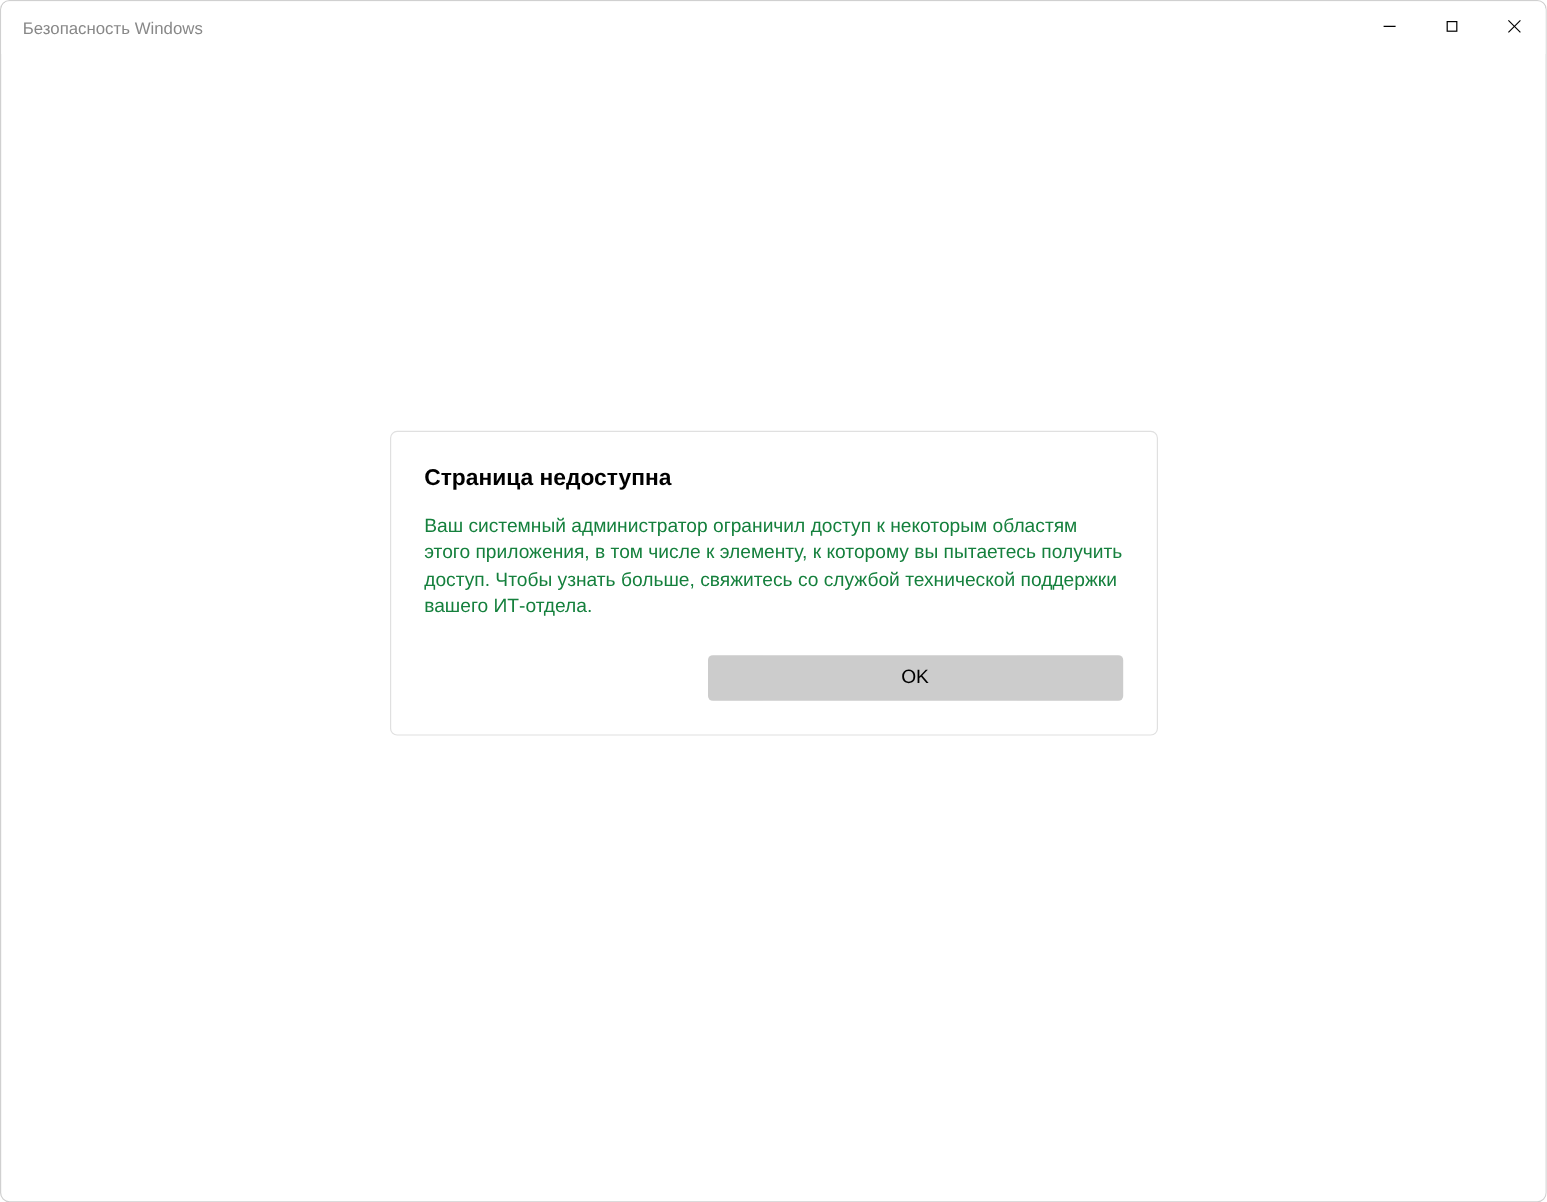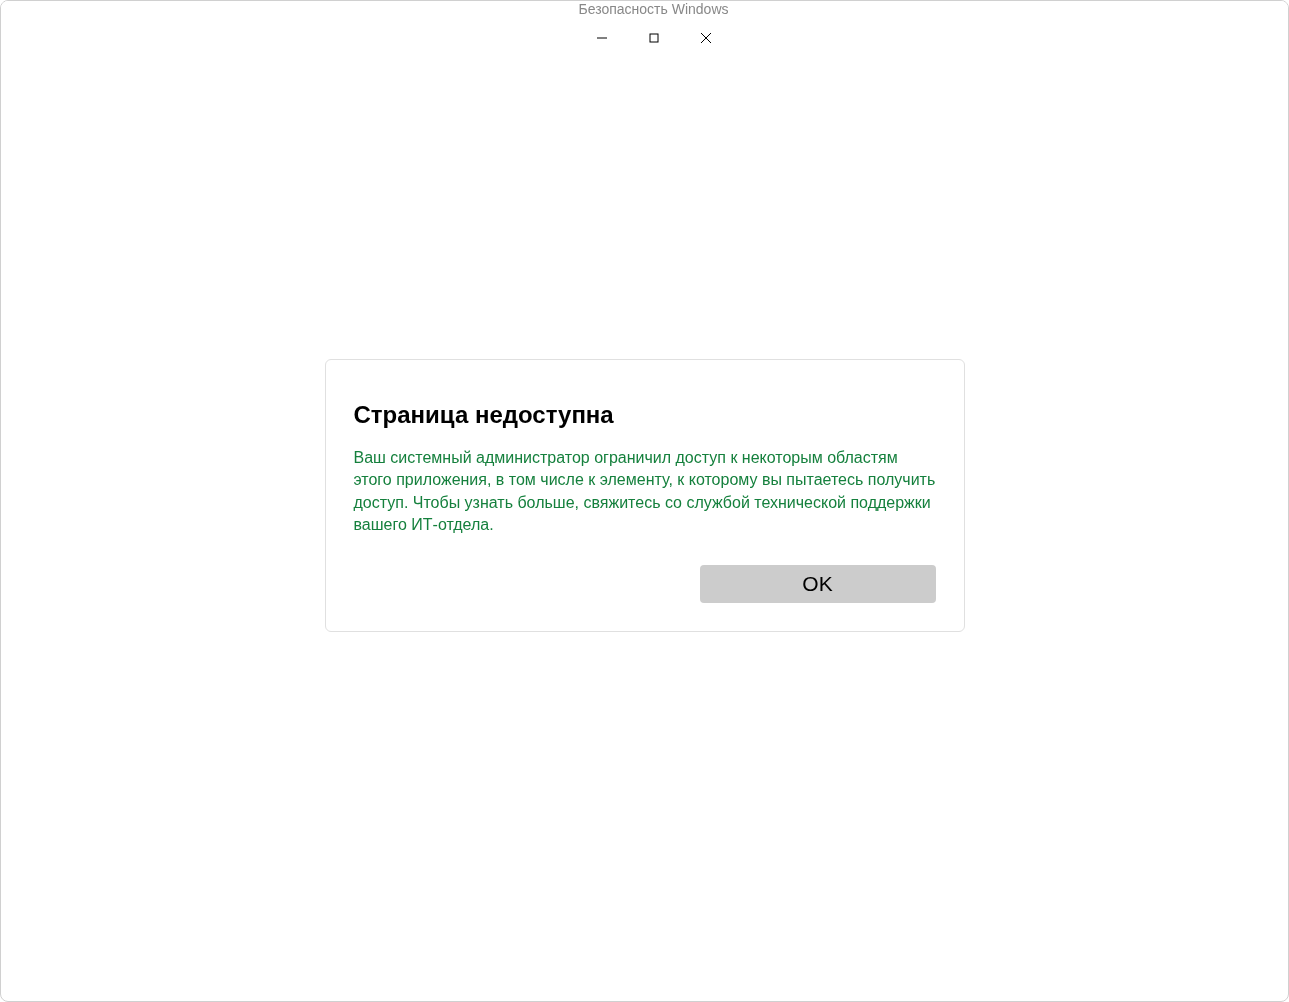--- a/index.html
+++ b/index.html
@@ -28,21 +28,20 @@
       background: #ffffff;
     }
     
     .title-bar {
       height: 44px;
       display: flex;
       align-items: center;
       justify-content: space-between;
       padding-left: 18px;
       background: #ffffff;
-      flex-direction: column;
     }
     
     .title-bar-text {
       font-size: 14px;
       color: #888888;
       font-weight: 400;
     }
     
     .window-controls {
       display: flex;
@@ -76,46 +75,45 @@
     
     .dialog-box {
       width: 640px;
       border: 1px solid #e0e0e0;
       border-radius: 6px;
       padding: 28px 28px 28px 28px;
       background: #ffffff;
     }
     
     .dialog-title {
-      font-size: 24px;
+      font-size: 19px;
       font-weight: 600;
       color: #000000;
       margin-bottom: 18px;
-      margin-top: 13px;
     }
     
     .dialog-message {
       font-size: 16px;
       line-height: 1.4;
       color: #15803d;
       margin-bottom: 28px;
     }
     
     .dialog-actions {
       display: flex;
       justify-content: flex-end;
     }
     
     .ok-button {
-      width: 236px;
+      width: 346px;
       height: 38px;
       background: #cccccc;
       border: none;
       border-radius: 4px;
-      font-size: 21px;
+      font-size: 16px;
       color: #000000;
       cursor: pointer;
       font-family: inherit;
     }
   </style>
 </head>
 <body>
 
 <div class="window">
 

